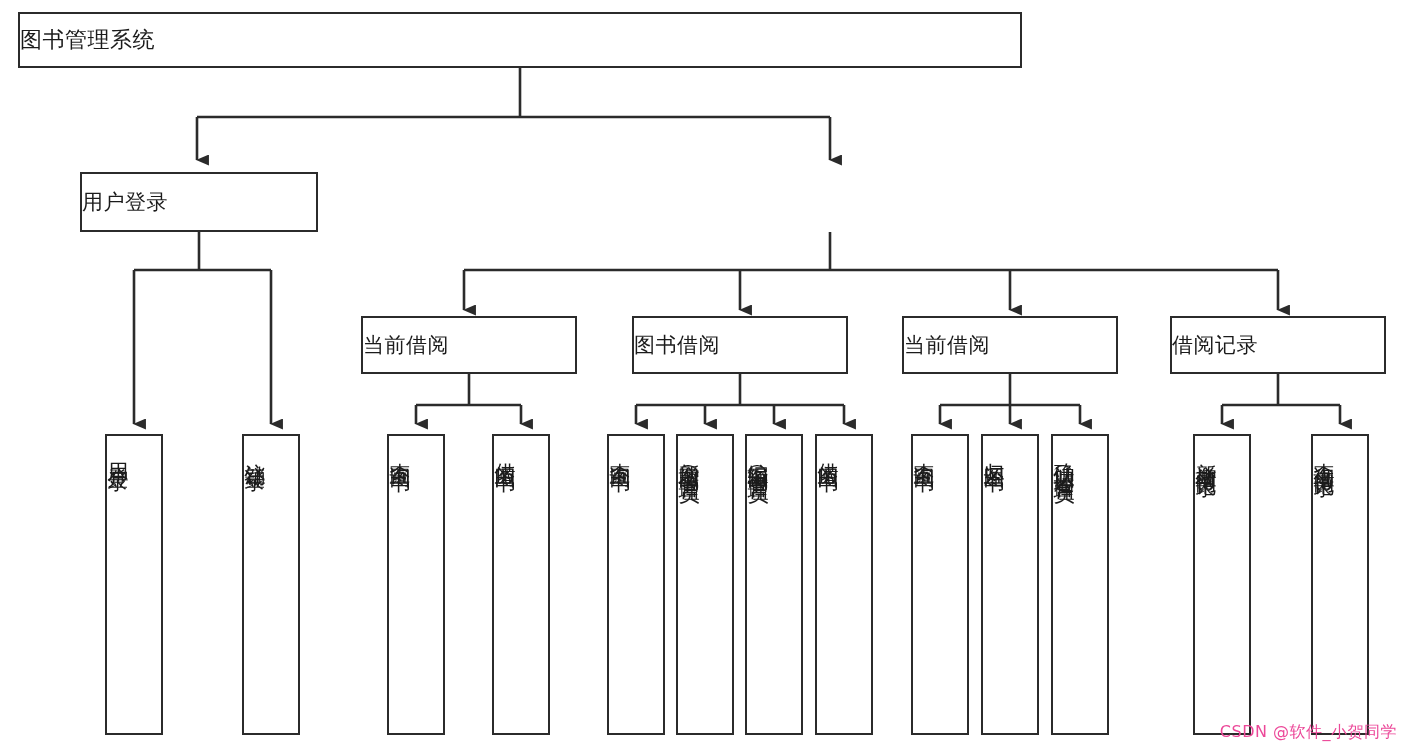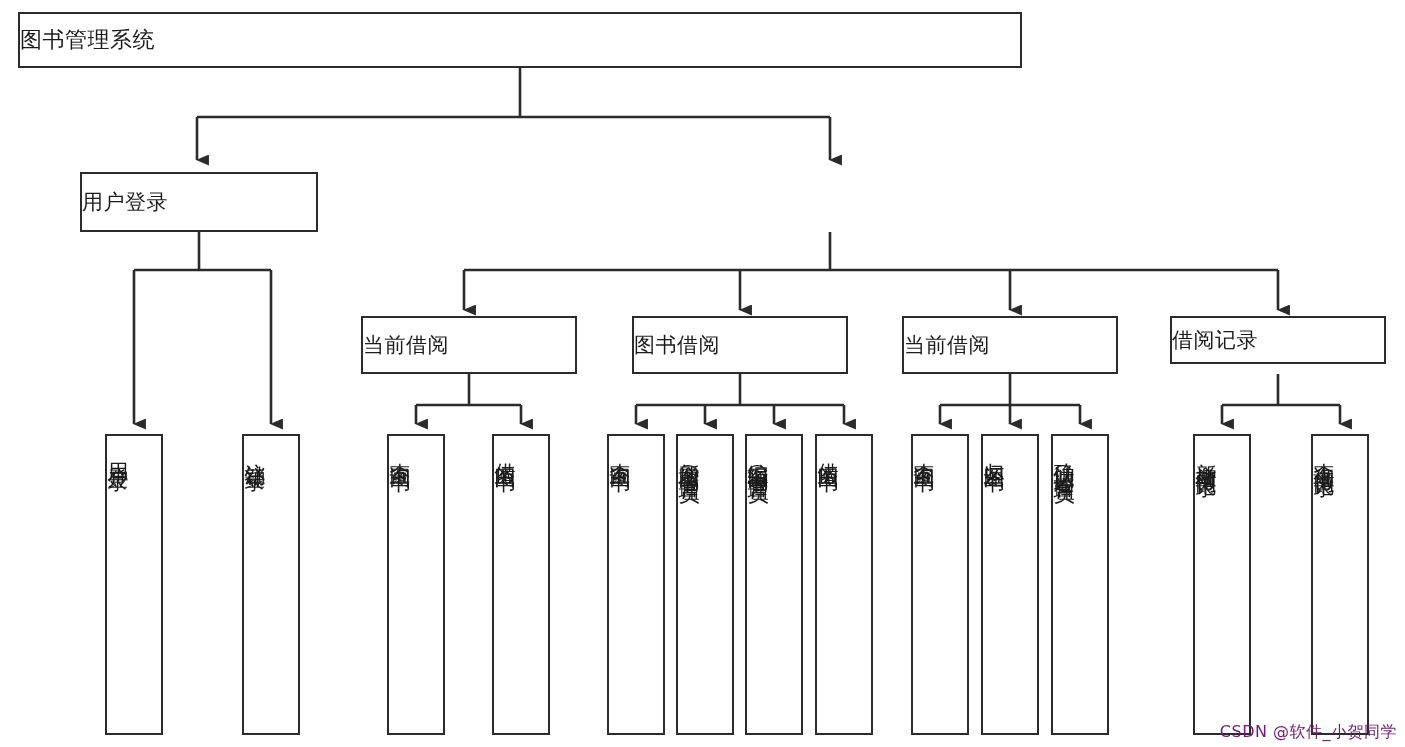--- a/index.html
+++ b/index.html
@@ -61,21 +61,21 @@
     font-size: 21px;
     line-height: 1;
     letter-spacing: 3px;
     white-space: nowrap;
   }
   .watermark {
     position: absolute;
     right: 8px;
     bottom: 4px;
     font-size: 16px;
-    color: #701a75;
+    color: #ec4899;
     letter-spacing: 0.5px;
     z-index: 5;
     white-space: nowrap;
   }
 </style>
 </head>
 <body>
 
 <div id="diagram-root">
 
@@ -139,21 +139,21 @@
 
   <div class="node horiz" style="left:361px; top:316px; width:216px; height:58px;">
     <span class="node-label">当前借阅</span>
   </div>
   <div class="node horiz" style="left:632px; top:316px; width:216px; height:58px;">
     <span class="node-label">图书借阅</span>
   </div>
   <div class="node horiz" style="left:902px; top:316px; width:216px; height:58px;">
     <span class="node-label">当前借阅</span>
   </div>
-  <div class="node horiz" style="left:1170px; top:316px; width:216px; height:48px;">
+  <div class="node horiz" style="left:1170px; top:316px; width:216px; height:58px;">
     <span class="node-label">借阅记录</span>
   </div>
 
   <div class="node vert" style="left:105px; top:434px; width:58px; height:301px;">
     <span class="node-label">用户登录</span>
   </div>
   <div class="node vert" style="left:242px; top:434px; width:58px; height:301px;">
     <span class="node-label">注销登录</span>
   </div>
 

